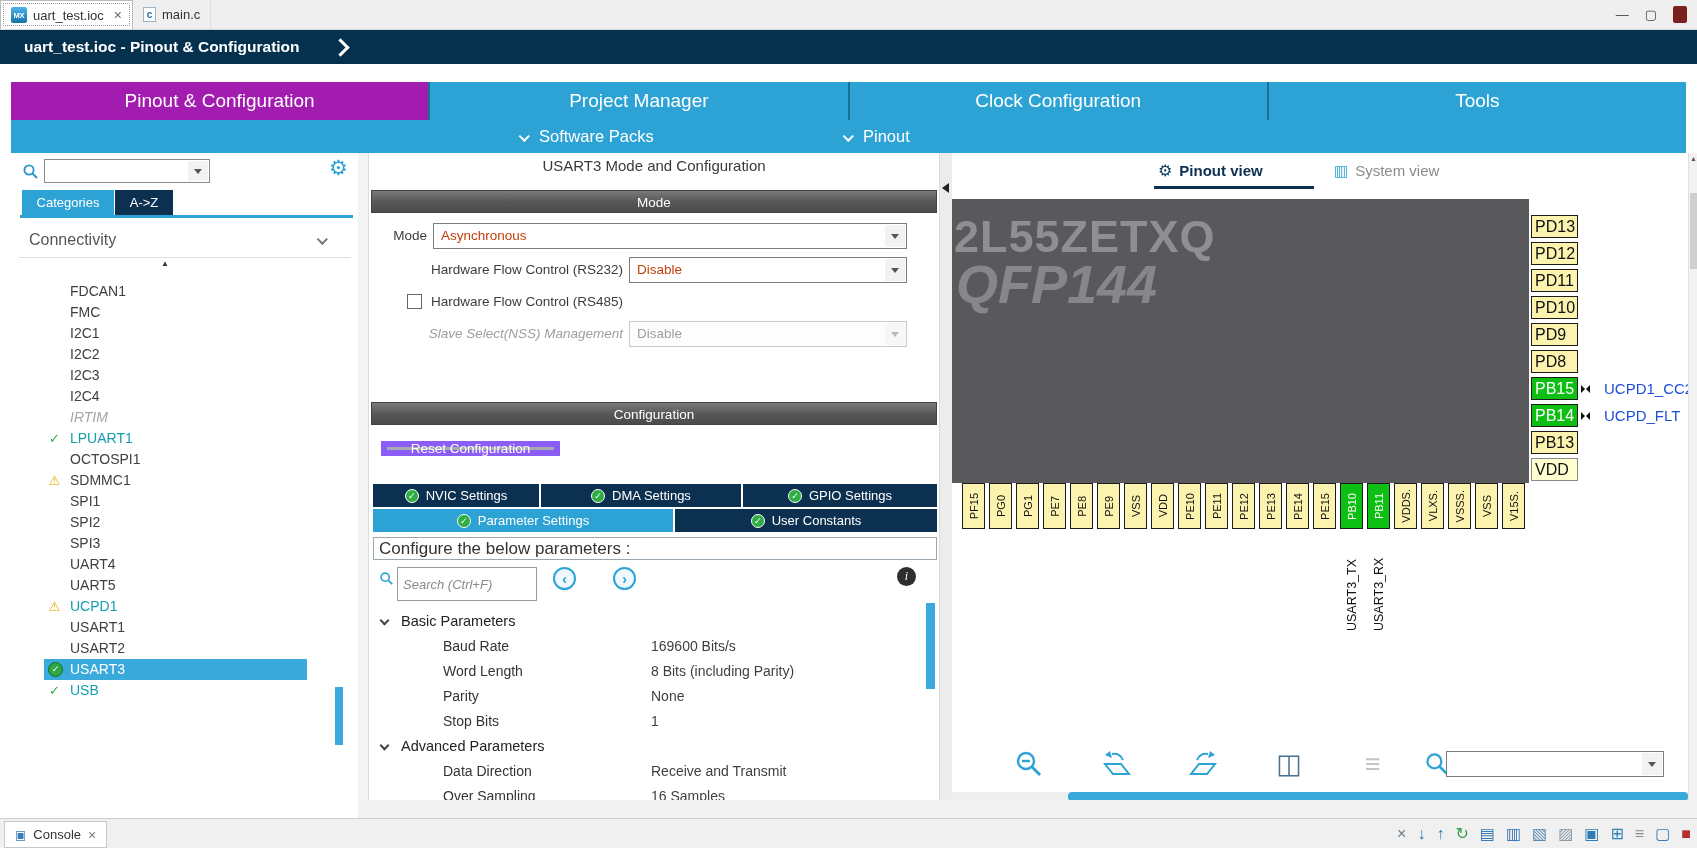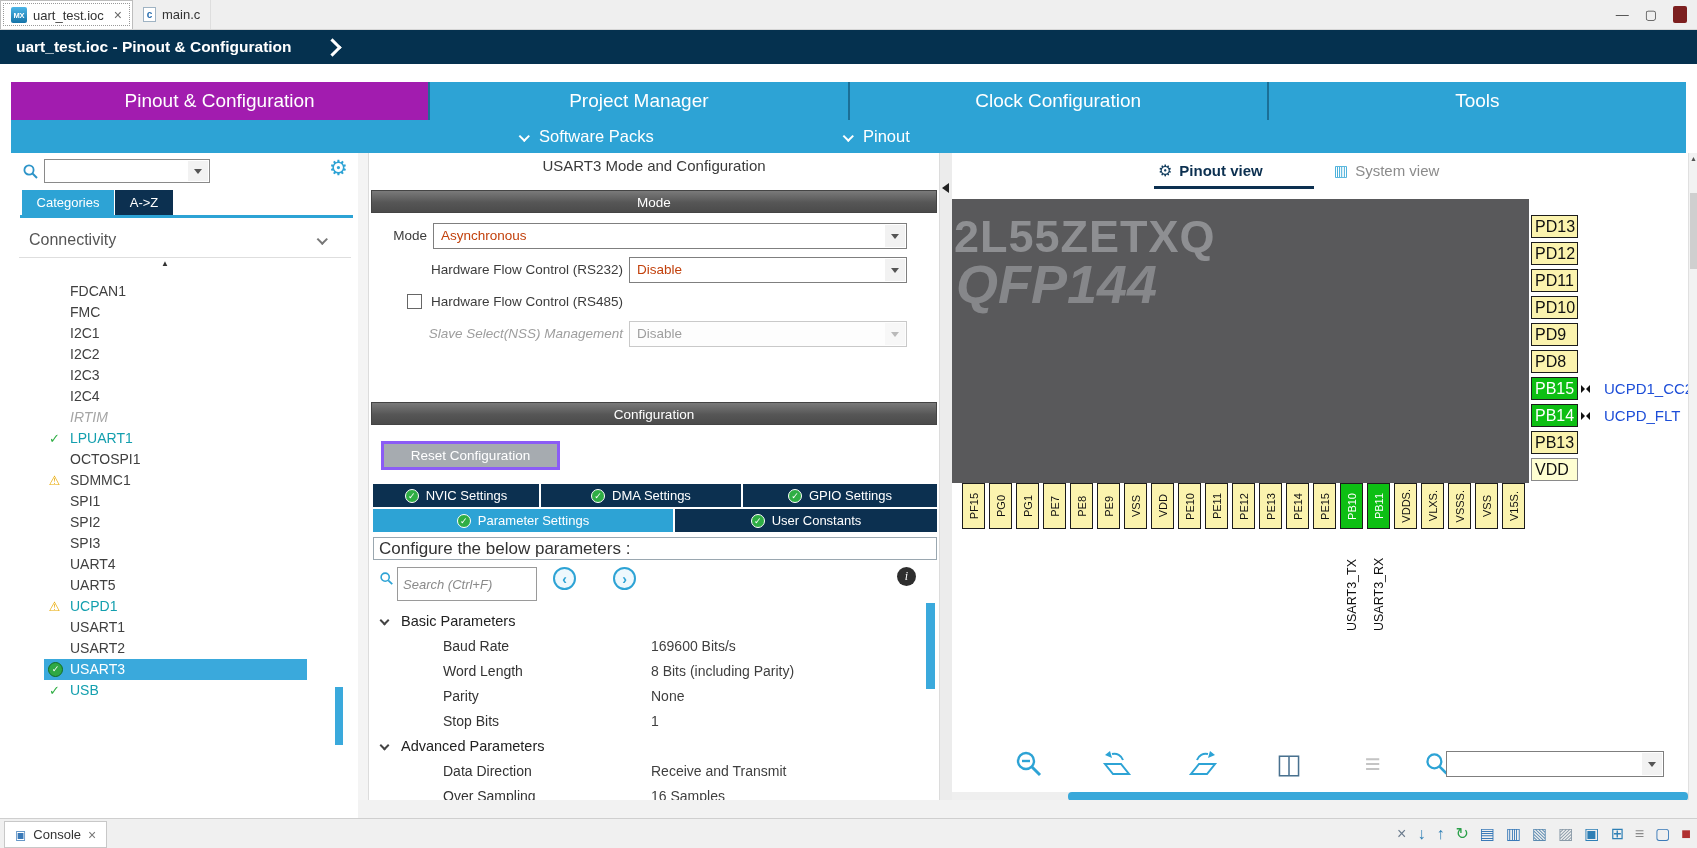--- a/index.html
+++ b/index.html
@@ -13,21 +13,21 @@
   .etab.active{background:#fff;border:1px solid #bdbdbd;border-bottom:none;outline:1px dotted #999;outline-offset:-4px}
   .etab.plain{border-right:1px solid #dedede}
   .mxicon{width:16px;height:16px;background:linear-gradient(#4db6e8,#1473a8);color:#fff;font-size:7.5px;font-weight:bold;display:flex;align-items:center;justify-content:center;border-radius:2px}
   .cicon{width:13px;height:15px;background:#fff;border:1px solid #9fb3c3;color:#2a6fb0;font-size:10px;font-weight:bold;display:flex;align-items:center;justify-content:center}
   .etclose{color:#666;font-size:14px;margin-left:4px}
   .wincontrols{margin-left:auto;display:flex;align-items:center;gap:16px;padding-right:10px}
   .wc{font-size:13px;color:#444}
   .wc.closewin{width:14px;height:17px;background:#7c1f1f;border-radius:2px}
 
   
-  .breadcrumb{position:absolute;left:0;top:30px;width:100%;height:34px;background:#05314f;display:flex;align-items:center;padding-left:16px}
+  .breadcrumb{position:absolute;left:0;top:30px;width:100%;height:34px;background:#05314f;display:flex;align-items:center;padding-left:24px}
   .bctitle{color:#fff;font-size:15.5px;font-weight:bold;white-space:nowrap}
   .bcchev{width:13px;height:13px;border-top:3px solid #fff;border-right:3px solid #fff;transform:rotate(45deg);margin-left:34px}
 
   
   .mainnav{position:absolute;left:11px;top:82px;width:1675px;height:38px;background:#2da3d5;display:flex}
   .mtab{flex:1;display:flex;align-items:center;justify-content:center;color:#fff;font-size:19px;border-right:2px solid #1b6f96;white-space:nowrap}
   .mtab:last-child{border-right:none}
   .mtab.active{background:#a21caf}
   .subnav{position:absolute;left:11px;top:120px;width:1675px;height:33px;background:#2da3d5}
   .subitem{position:absolute;top:0;height:33px;display:flex;align-items:center;gap:10px;color:#fff;font-size:16.5px;white-space:nowrap}
@@ -74,21 +74,21 @@
   .combo.disabled .combo-arrow{background:#f7f7f7}
   .combo.disabled .combo-arrow::after{border-top-color:#b9b9b9}
   #row-mode-label{left:0;top:70px;width:58px}
   #row-mode-combo{left:64px;top:70px;width:474px}
   #row-rs232-label{left:0;top:104px;width:254px}
   #row-rs232-combo{left:260px;top:104px;width:278px}
   #rs485-box{position:absolute;left:38px;top:141px;width:15px;height:15px;border:1.5px solid #666;background:#fff}
   #rs485-label{position:absolute;left:62px;top:138px;font-size:13.5px;color:#3c3c3c;line-height:21px}
   #row-nss-label{left:0;top:168px;width:254px;color:#9e9e9e;font-style:italic}
   #row-nss-combo{left:260px;top:168px;width:278px}
-  #resetbtn{position:absolute;left:12px;top:288px;width:179px;height:29px;background:#a6abb0;border:3px solid #8b5cf6;color:#fff;font-size:13.5px;display:flex;align-items:center;justify-content:center}
+  #resetbtn{position:absolute;left:12px;top:288px;width:179px;height:15px;background:#a6abb0;border:6px solid #8b5cf6;color:#fff;font-size:13.5px;display:flex;align-items:center;justify-content:center}
   .ctab{position:absolute;height:23px;background:#0c3050;color:#fff;font-size:13px;display:flex;align-items:center;justify-content:center;gap:7px;white-space:nowrap}
   .ctab.selected{background:#2da3d5}
   .tabchk{width:14px;height:14px;border-radius:50%;background:#2fae44;color:#fff;font-size:9px;display:flex;align-items:center;justify-content:center;font-weight:bold;border:1px solid #fff}
   #tab-nvic{left:4px;top:331px;width:166px}
   #tab-dma{left:172px;top:331px;width:200px}
   #tab-gpio{left:374px;top:331px;width:194px}
   #tab-param{left:4px;top:356px;width:300px}
   #tab-user{left:306px;top:356px;width:262px}
   #hintbox{position:absolute;left:4px;top:384px;width:564px;height:23px;border:1px solid #9aa7b0;font-size:17px;color:#333;line-height:21px;padding-left:5px}
   #mp-search-mag{position:absolute;left:10px;top:418px}

